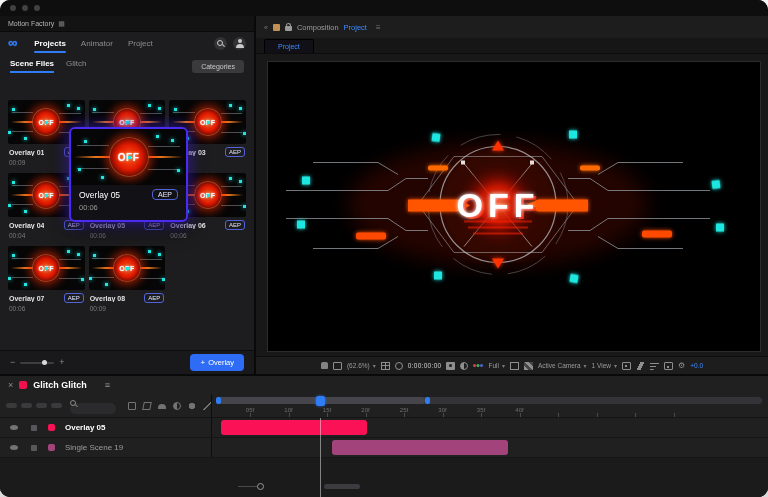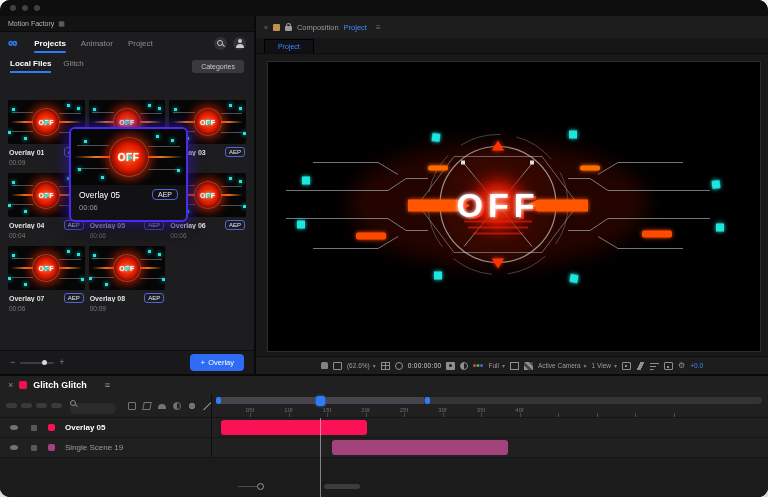--- a/index.html
+++ b/index.html
@@ -192,21 +192,21 @@
         <span class="nav-tab active">Projects</span>
         <span class="nav-tab">Animator</span>
         <span class="nav-tab">Project</span>
         <span class="nav-icons">
           <span class="circle-btn glass"></span>
           <span class="circle-btn person"></span>
         </span>
       </div>
 
       <div class="mf-subnav">
-        <span class="sub-tab active">Local Files</span>
+        <span class="sub-tab active">Scene Files</span>
         <span class="sub-tab">Glitch</span>
         <span class="categories-btn">Categories</span>
       </div>
 
       <div class="cards-wrap">
         <div class="cards-grid">
   <div class="card">
     <div class="art">
       <div class="wire w1"></div>
                 <div class="wire w2"></div>

